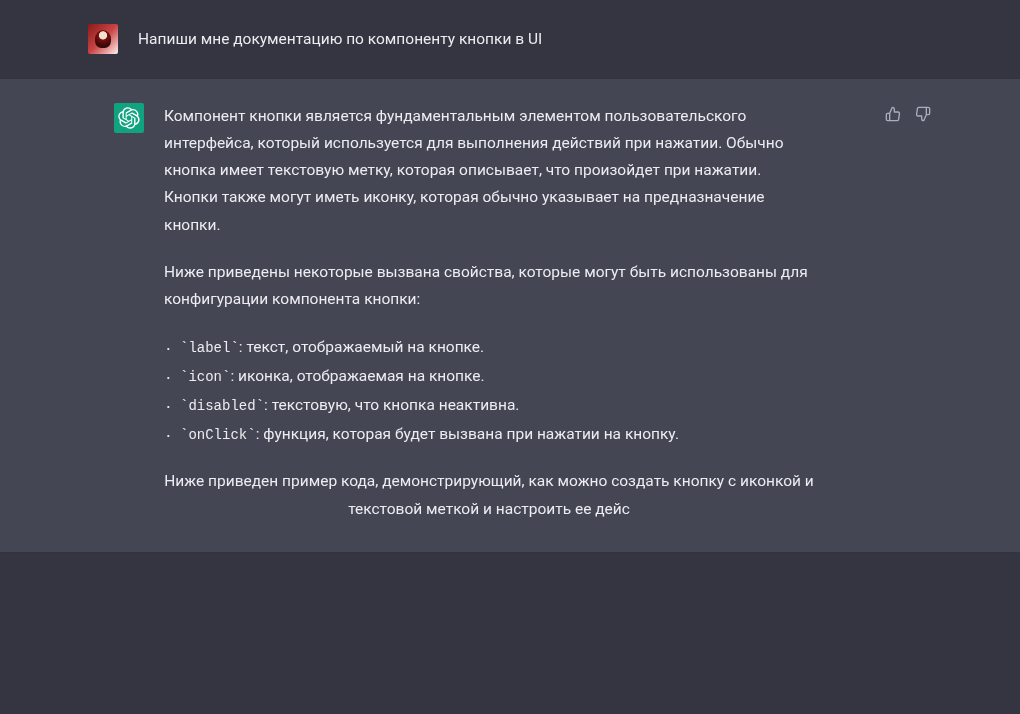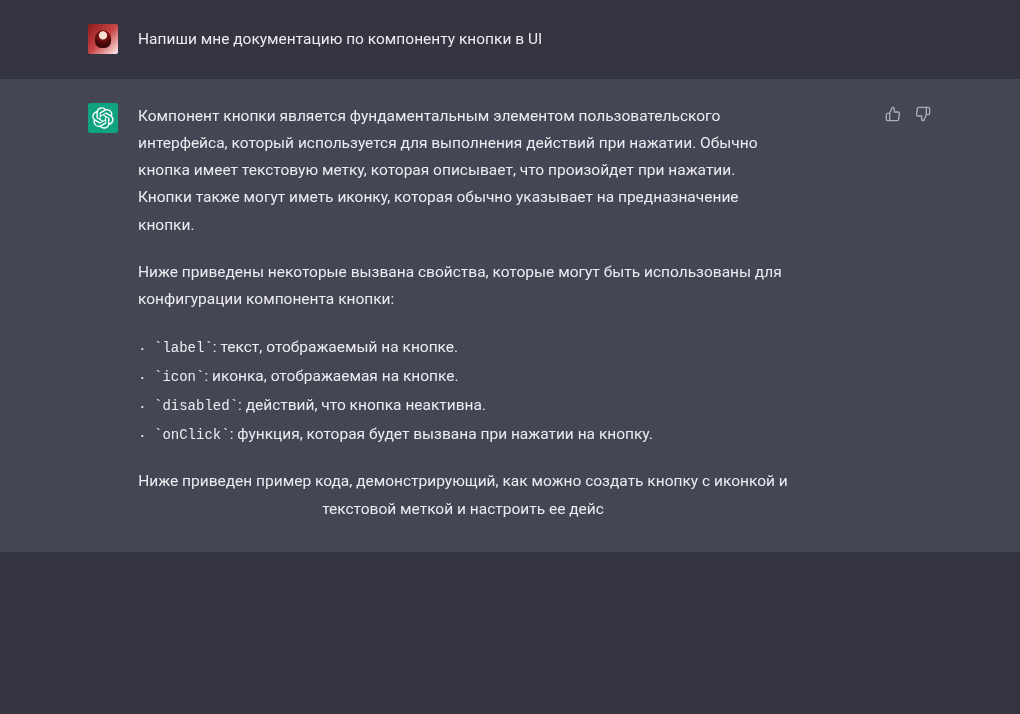--- a/index.html
+++ b/index.html
@@ -20,21 +20,21 @@
       padding: 24px 0;
     }
     .user-row {
       background-color: #343541;
       padding-left: 88px;
       padding-right: 88px;
       align-items: center;
     }
     .assistant-row {
       background-color: #444654;
-      padding-left: 88px;
+      padding-left: 114px;
       padding-right: 88px;
       border-top: 1px solid rgba(32,33,35,0.5);
       border-bottom: 1px solid rgba(32,33,35,0.5);
     }
     .avatar {
       width: 30px;
       height: 30px;
       flex-shrink: 0;
       border-radius: 2px;
       margin-right: 20px;
@@ -144,21 +144,21 @@
     <svg viewBox="0 0 41 41" fill="none" xmlns="http://www.w3.org/2000/svg">
       <path d="M37.532 16.87a9.963 9.963 0 0 0-.856-8.184 10.078 10.078 0 0 0-10.855-4.835A9.964 9.964 0 0 0 18.306.5a10.079 10.079 0 0 0-9.614 6.977 9.967 9.967 0 0 0-6.664 4.834 10.08 10.08 0 0 0 1.24 11.817 9.965 9.965 0 0 0 .856 8.185 10.079 10.079 0 0 0 10.855 4.835 9.965 9.965 0 0 0 7.516 3.35 10.078 10.078 0 0 0 9.617-6.981 9.967 9.967 0 0 0 6.663-4.834 10.079 10.079 0 0 0-1.243-11.813ZM22.498 37.886a7.474 7.474 0 0 1-4.799-1.735c.061-.033.168-.091.237-.134l7.964-4.6a1.294 1.294 0 0 0 .655-1.134V19.054l3.366 1.944a.12.12 0 0 1 .066.092v9.299a7.505 7.505 0 0 1-7.49 7.496ZM6.392 31.006a7.471 7.471 0 0 1-.894-5.023c.06.036.162.099.237.141l7.964 4.6a1.297 1.297 0 0 0 1.308 0l9.724-5.614v3.888a.12.12 0 0 1-.048.103l-8.051 4.649a7.504 7.504 0 0 1-10.24-2.744ZM4.297 13.62A7.469 7.469 0 0 1 8.2 10.333c0 .068-.004.19-.004.274v9.201a1.294 1.294 0 0 0 .654 1.132l9.723 5.614-3.366 1.944a.12.12 0 0 1-.114.01L7.04 23.856a7.504 7.504 0 0 1-2.743-10.237Zm27.658 6.437-9.724-5.615 3.367-1.943a.121.121 0 0 1 .113-.01l8.052 4.648a7.498 7.498 0 0 1-1.158 13.528v-9.476a1.293 1.293 0 0 0-.65-1.132Zm3.35-5.043c-.059-.037-.162-.099-.236-.141l-7.965-4.6a1.298 1.298 0 0 0-1.308 0l-9.723 5.614v-3.888a.12.12 0 0 1 .048-.103l8.05-4.645a7.497 7.497 0 0 1 11.135 7.763Zm-21.063 6.929-3.367-1.944a.12.12 0 0 1-.065-.092v-9.299a7.497 7.497 0 0 1 12.293-5.756 6.94 6.94 0 0 0-.236.134l-7.965 4.6a1.294 1.294 0 0 0-.654 1.132l-.006 11.225Zm1.829-3.943 4.33-2.501 4.332 2.5v5l-4.331 2.5-4.331-2.5V18Z" fill="currentColor"></path>
     </svg>
   </div>
   <div class="message-content">
     <p>Компонент кнопки является фундаментальным элементом пользовательского интерфейса, который используется для выполнения действий при нажатии. Обычно кнопка имеет текстовую метку, которая описывает, что произойдет при нажатии. Кнопки также могут иметь иконку, которая обычно указывает на предназначение кнопки.</p>
     <p>Ниже приведены некоторые вызвана свойства, которые могут быть использованы для конфигурации компонента кнопки:</p>
     <ul class="prop-list">
       <li><span class="inline-code"><span>`</span><span>label</span><span>`</span></span><span>: текст, отображаемый на кнопке.</span></li>
       <li><span class="inline-code"><span>`</span><span>icon</span><span>`</span></span><span>: иконка, отображаемая на кнопке.</span></li>
-      <li><span class="inline-code"><span>`</span><span>disabled</span><span>`</span></span><span>: действий, что кнопка неактивна.</span></li>
+      <li><span class="inline-code"><span>`</span><span>disabled</span><span>`</span></span><span>: текстовую, что кнопка неактивна.</span></li>
       <li><span class="inline-code"><span>`</span><span>onClick</span><span>`</span></span><span>: функция, которая будет вызвана при нажатии на кнопку.</span></li>
     </ul>
     <p>Ниже приведен пример кода, демонстрирующий, как можно создать кнопку с иконкой и текстовой меткой и настроить ее дейс</p>
   </div>
   <div class="actions">
     <div class="action-btn">
       <svg viewBox="0 0 24 24" fill="none" stroke="currentColor" stroke-width="2" stroke-linecap="round" stroke-linejoin="round">
           <path d="M14 9V5a3 3 0 0 0-3-3l-4 9v11h11.28a2 2 0 0 0 2-1.7l1.38-9a2 2 0 0 0-2-2.3zM7 22H4a2 2 0 0 1-2-2v-7a2 2 0 0 1 2-2h3"></path>
         </svg>
     </div>

